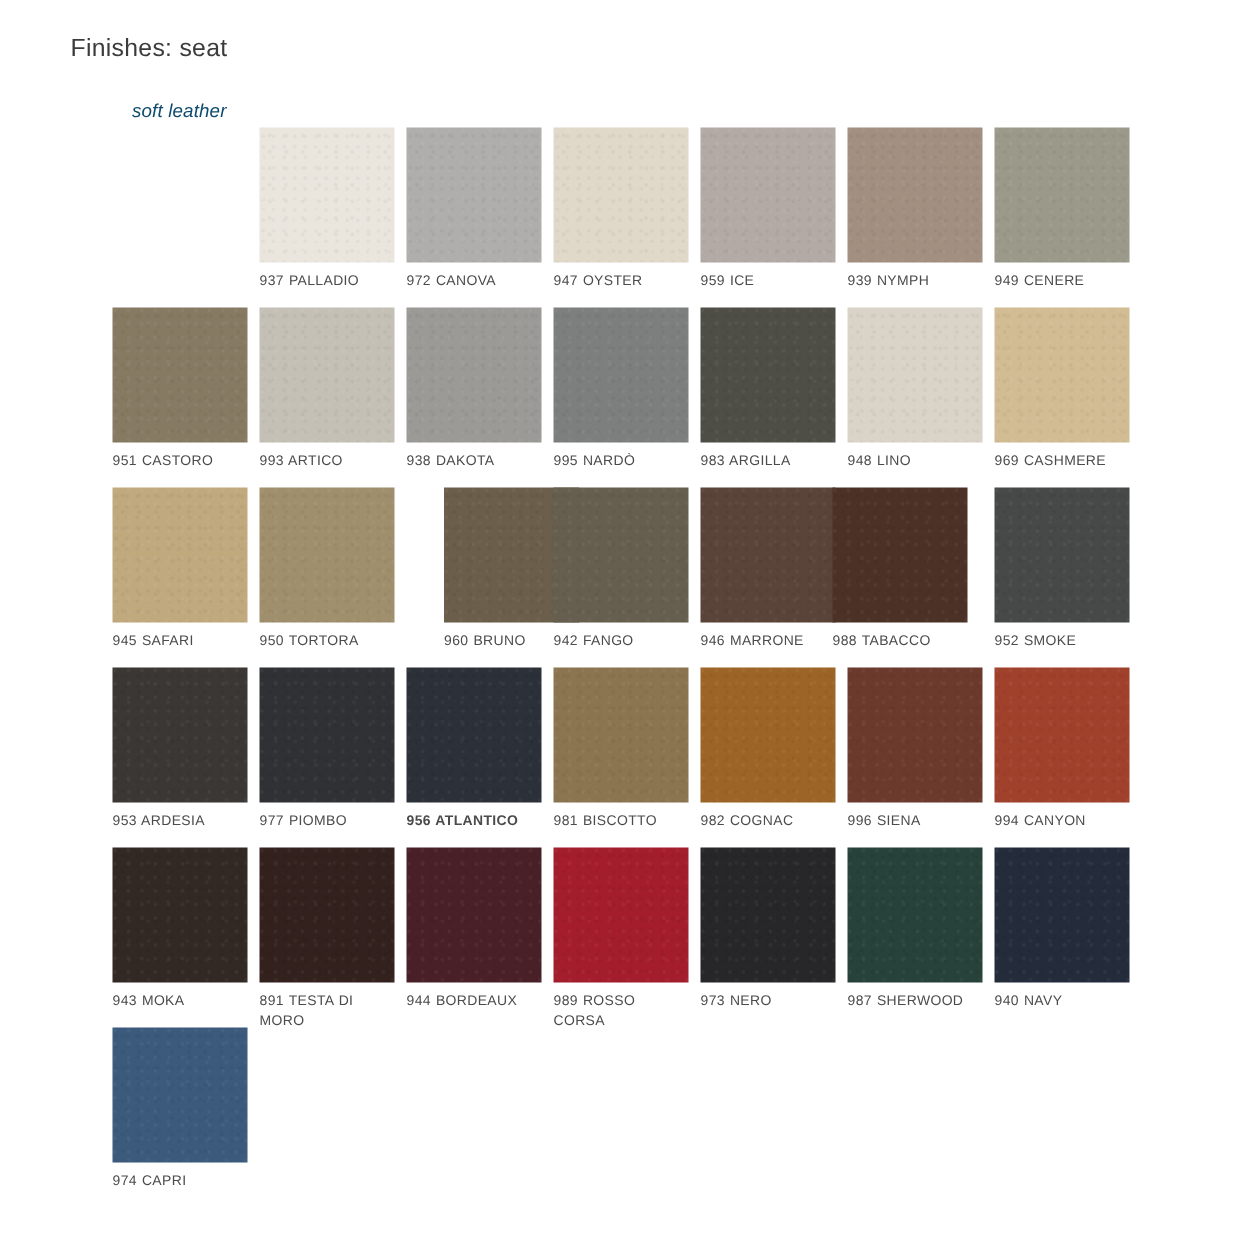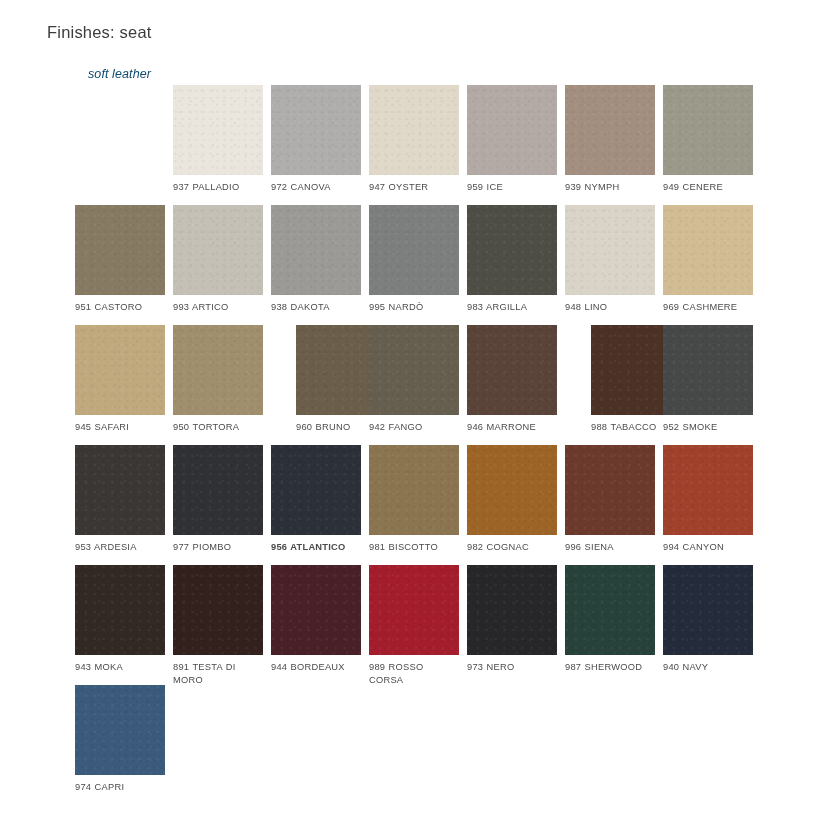--- a/index.html
+++ b/index.html
@@ -169,21 +169,21 @@
           <span class="swatch-name">960 BRUNO</span>
         </div>
         <div class="swatch-cell" style="left: 294px; width: 90px;">
           <div class="swatch-chip" style="width: 90px; height: 90px; background: rgb(102, 95, 79);"></div>
           <span class="swatch-name">942 FANGO</span>
         </div>
         <div class="swatch-cell" style="left: 392px; width: 90px;">
           <div class="swatch-chip" style="width: 90px; height: 90px; background: rgb(90, 67, 56);"></div>
           <span class="swatch-name">946 MARRONE</span>
         </div>
-        <div class="swatch-cell" style="left: 516px; width: 80px;">
+        <div class="swatch-cell" style="left: 480px; width: 80px;">
           <div class="swatch-chip" style="width: 90px; height: 90px; background: rgb(76, 50, 38);"></div>
           <span class="swatch-name">988 TABACCO</span>
         </div>
         <div class="swatch-cell" style="left: 588px; width: 90px;">
           <div class="swatch-chip" style="width: 90px; height: 90px; background: rgb(71, 73, 73);"></div>
           <span class="swatch-name">952 SMOKE</span>
         </div>
       </div>
       <div class="swatch-row" style="height: 120px;">
         <div class="swatch-cell" style="left: 0px; width: 90px;">

